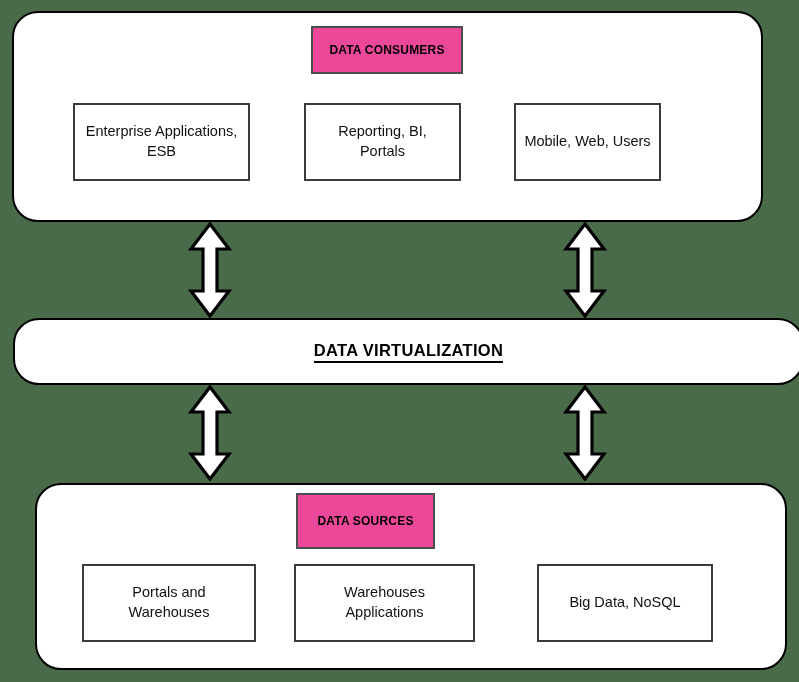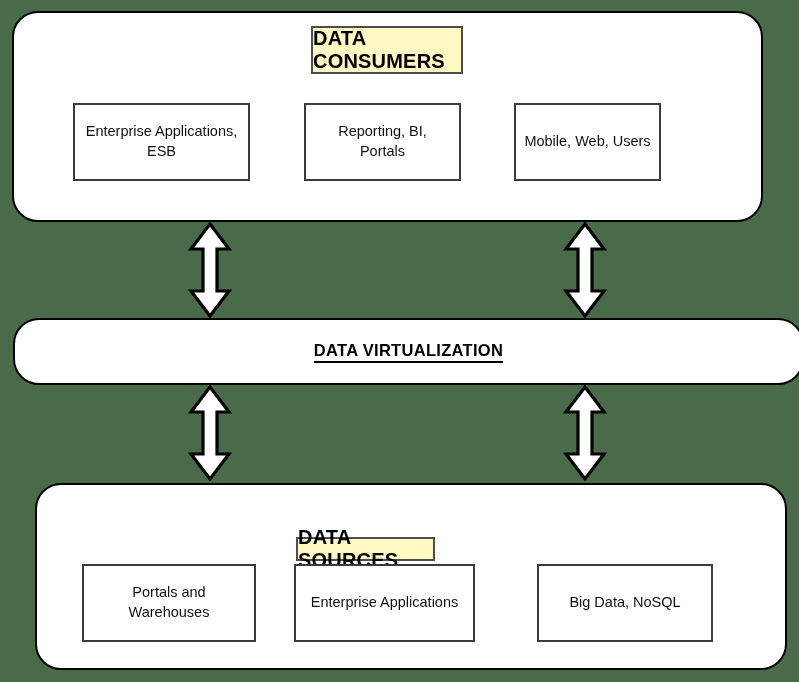--- a/index.html
+++ b/index.html
@@ -39,45 +39,44 @@
 
   #panel-sources {
     left: 35px;
     top: 483px;
     width: 752px;
     height: 187px;
   }
 
   .header-box {
     position: absolute;
-    background: #fef9c3;
+    background: #ec4899;
     border: 2px solid #4d4d4d;
     box-sizing: border-box;
     display: flex;
     align-items: center;
     justify-content: center;
     font-weight: bold;
-    font-size: 20px;
+    font-size: 12px;
     color: #000000;
     letter-spacing: 0.2px;
   }
 
   #header-consumers {
     left: 297px;
     top: 13px;
     width: 152px;
     height: 48px;
   }
 
   #header-sources {
     left: 259px;
     top: 8px;
     width: 139px;
-    height: 24px;
-    margin-top: 44px;
+    height: 56px;
   }
 
   .leaf-box {
     position: absolute;
     background: #ffffff;
     border: 2px solid #3b3b3b;
     box-sizing: border-box;
     display: flex;
     align-items: center;
     justify-content: center;
@@ -171,16 +170,16 @@
     <polygon points="22,2 41,27 29,27 29,69 41,69 22,94 3,69 15,69 15,27 3,27" fill="#ffffff" stroke="#000000" stroke-width="3.2" stroke-linejoin="miter"></polygon>
   </svg>
 </div>
 
 <div class="panel" id="panel-sources">
 
   <div class="header-box" id="header-sources">DATA SOURCES</div>
 
   <div class="leaf-box" id="box-db-warehouse">Portals and Warehouses</div>
 
-  <div class="leaf-box" id="box-ent-apps">Enterprise Applications</div>
+  <div class="leaf-box" id="box-ent-apps">Warehouses Applications</div>
 
   <div class="leaf-box" id="box-bigdata">Big Data, NoSQL</div>
 </div>
 
 </body></html>

